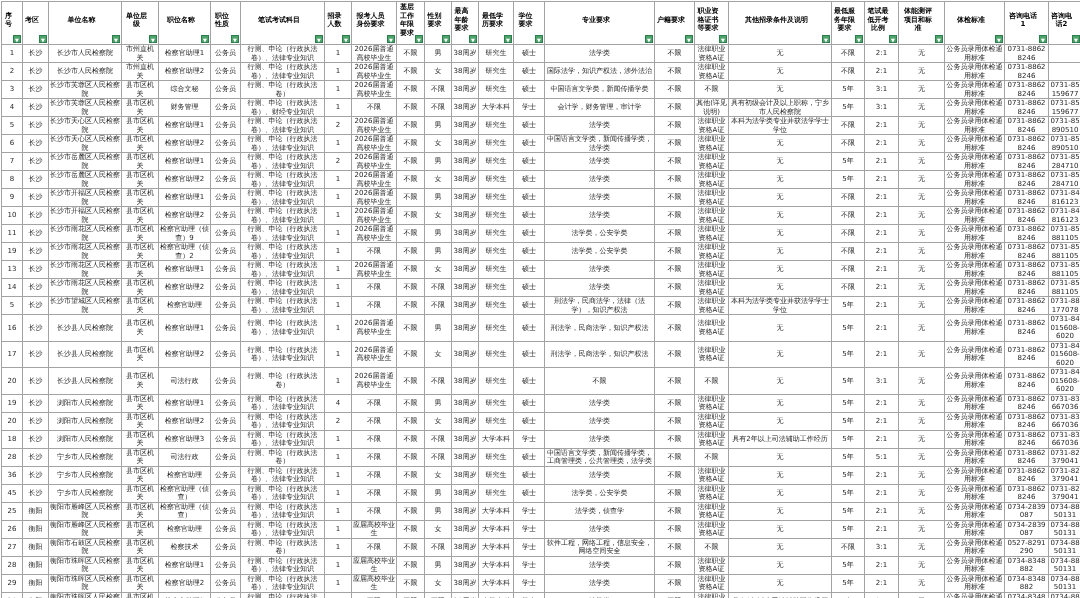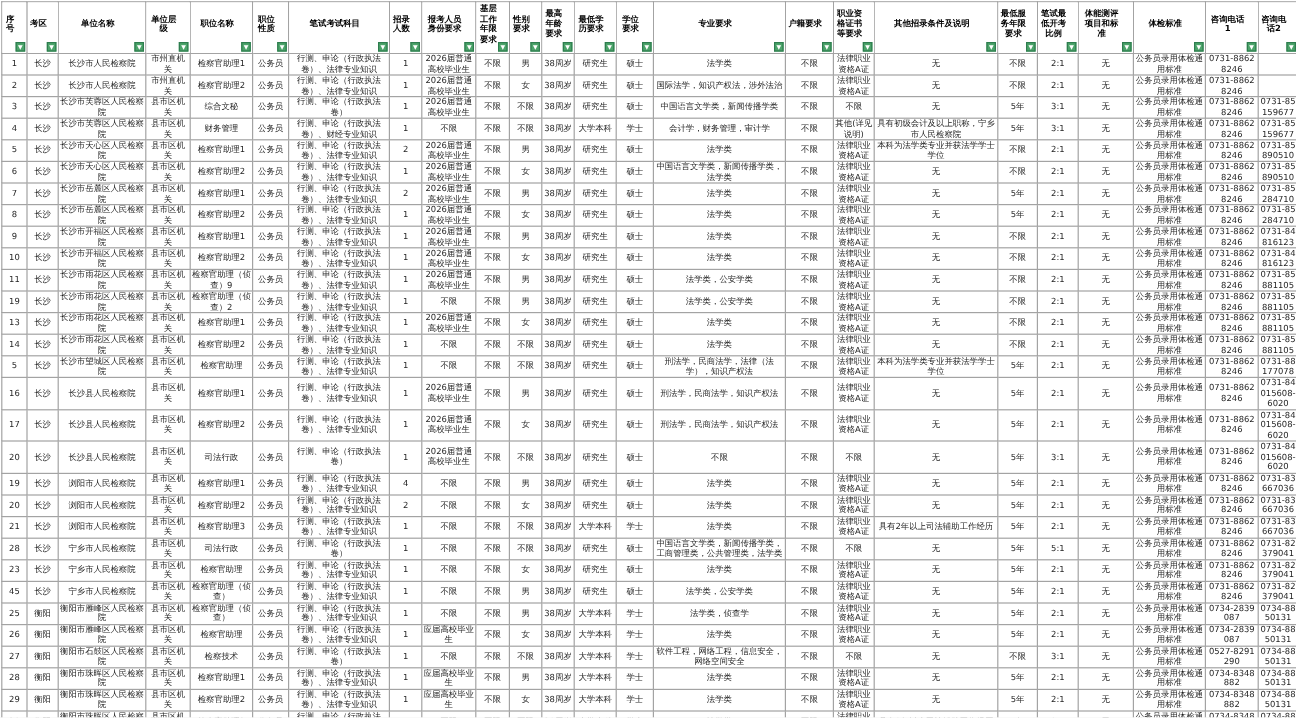--- a/index.html
+++ b/index.html
@@ -607,21 +607,21 @@
           <td>法律职业资格A证</td>
           <td>无</td>
           <td>5年</td>
           <td>2:1</td>
           <td>无</td>
           <td>公务员录用体检通用标准</td>
           <td>0731-88628246</td>
           <td>0731-83667036</td>
         </tr>
         <tr>
-          <td>21</td>
+          <td>18</td>
           <td>长沙</td>
           <td>浏阳市人民检察院</td>
           <td>县市区机关</td>
           <td>检察官助理3</td>
           <td>公务员</td>
           <td>行测、申论（行政执法卷）、法律专业知识</td>
           <td>1</td>
           <td>不限</td>
           <td>不限</td>
           <td>不限</td>
@@ -659,21 +659,21 @@
           <td>不限</td>
           <td>无</td>
           <td>5年</td>
           <td>5:1</td>
           <td>无</td>
           <td>公务员录用体检通用标准</td>
           <td>0731-88628246</td>
           <td>0731-82379041</td>
         </tr>
         <tr>
-          <td>23</td>
+          <td>36</td>
           <td>长沙</td>
           <td>宁乡市人民检察院</td>
           <td>县市区机关</td>
           <td>检察官助理</td>
           <td>公务员</td>
           <td>行测、申论（行政执法卷）、法律专业知识</td>
           <td>1</td>
           <td>不限</td>
           <td>不限</td>
           <td>女</td>

